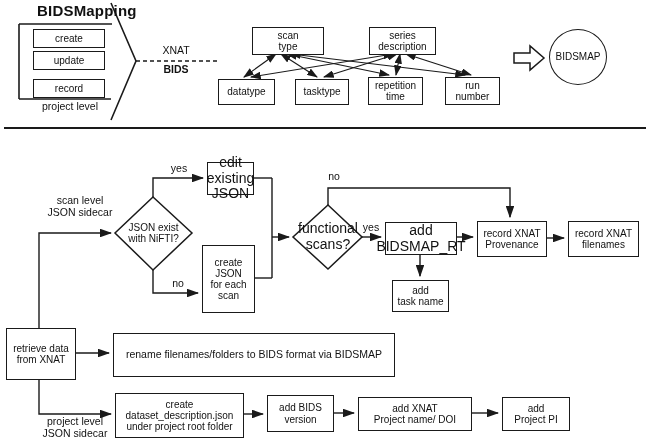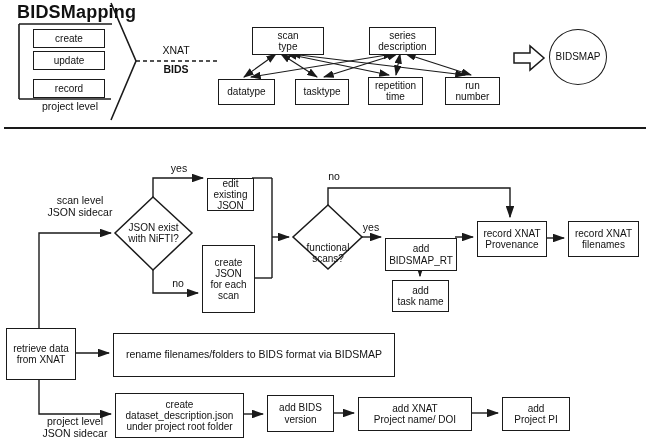--- a/index.html
+++ b/index.html
@@ -10,22 +10,22 @@
   }
   #wires{position:absolute;left:0;top:0;width:650px;height:443px;}
   .node{
     position:absolute;display:flex;align-items:center;justify-content:center;
     text-align:center;white-space:pre-line;font-size:10px;line-height:1.12;
     color:#111;
   }
   .box{border:1.5px solid #1a1a1a;background:#ffffff;}
   .circle{border:1.5px solid #1a1a1a;border-radius:50%;background:#ffffff;}
   .lbl{background:transparent;}
-  .title{position:absolute;font-size:18px;font-weight:700;letter-spacing:.2px;}
-  .small{font-size:10px;margin-top:16px;}
+  .title{position:absolute;font-size:15px;font-weight:700;letter-spacing:.2px;margin-left:20px;}
+  .small{font-size:14px;}
   .mid{font-size:10.5px;}
 </style>
 </head>
 <body>
 
 <div id="stage">
 
   <svg id="wires" viewBox="0 0 650 443" xmlns="http://www.w3.org/2000/svg">
     <defs>
       <marker id="arr" viewBox="0 0 10 7" refX="9" refY="3.5" markerWidth="9" markerHeight="6.3" orient="auto-start-reverse">

